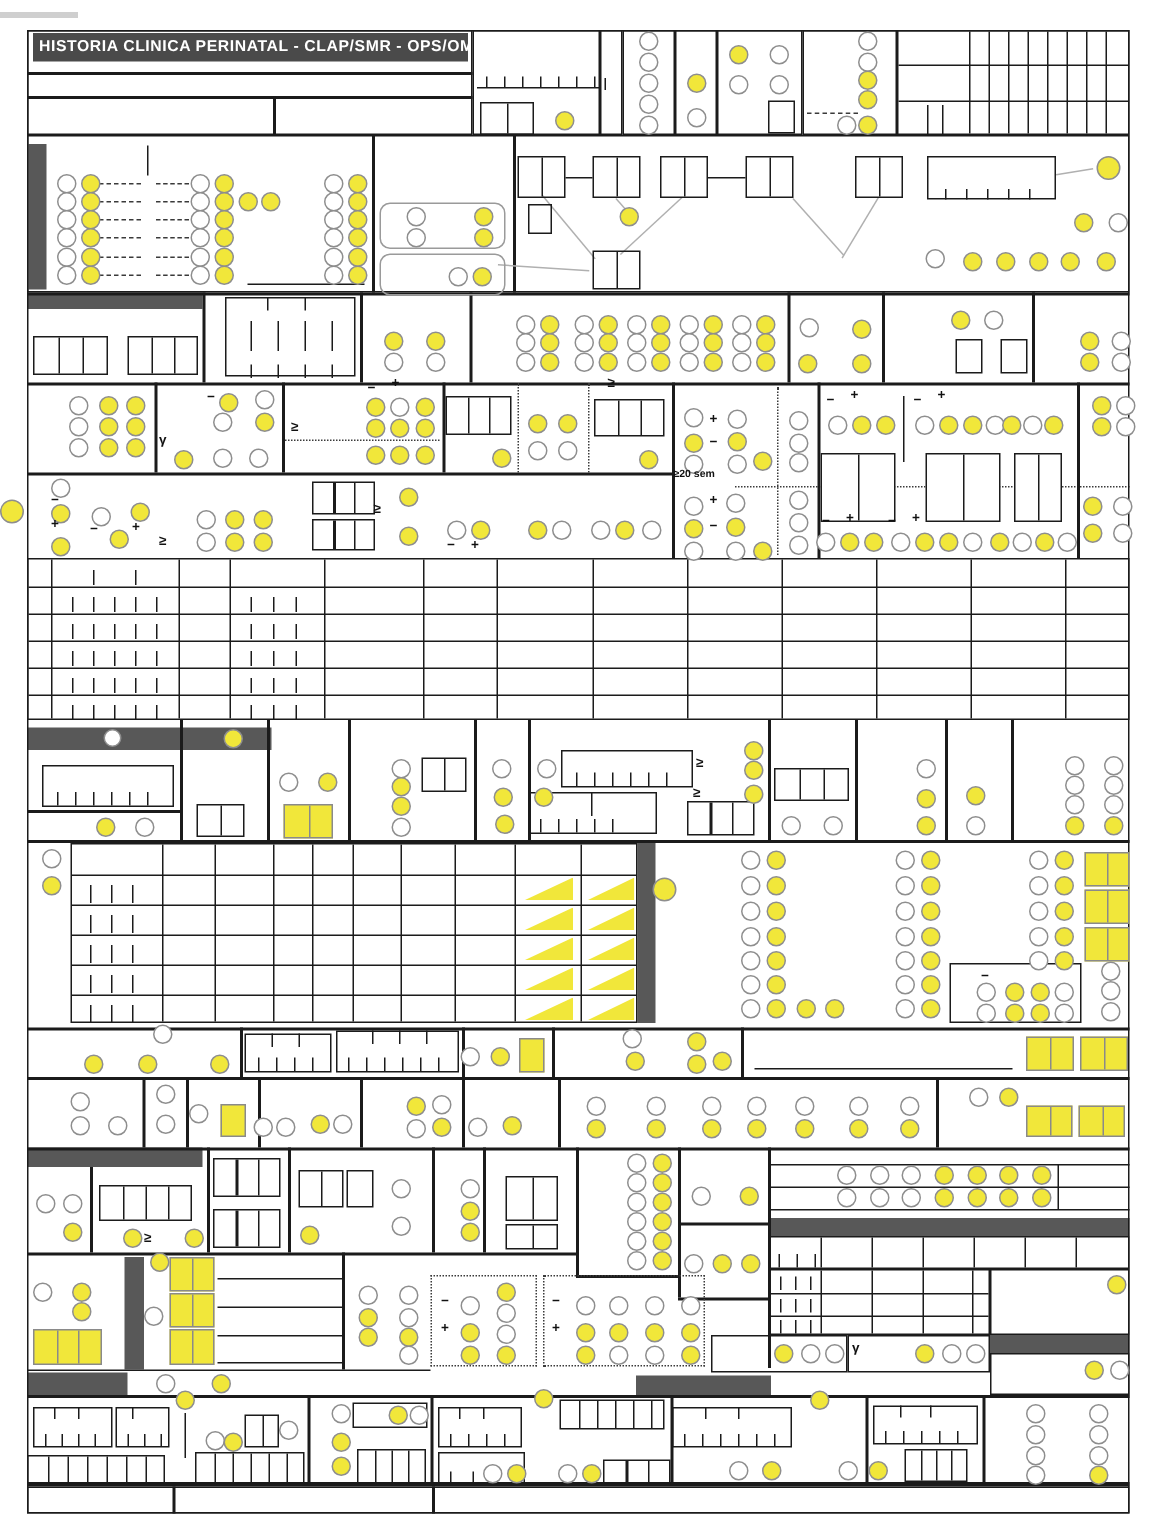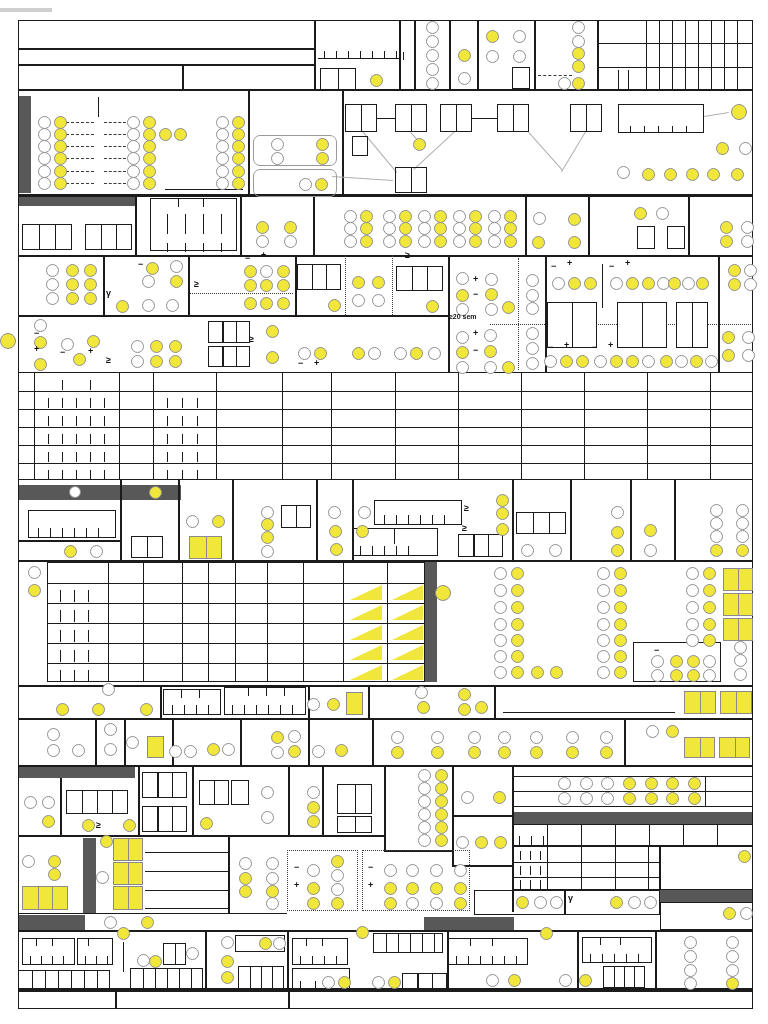--- a/index.html
+++ b/index.html
@@ -6,20 +6,23 @@
   #form{position:relative;width:768px;height:1024px;background:#fff;overflow:hidden;
         font-family:"Liberation Sans", sans-serif;}
   .titlebar{position:absolute;left:22px;top:22px;width:290px;height:19px;background:#4a4a4a;
             color:#fff;font-weight:bold;font-size:10.5px;line-height:19px;padding-left:4px;
             letter-spacing:.4px;white-space:nowrap;box-sizing:border-box;}
 </style>
 </head>
 <body>
 
 <div id="form">
+  <div class="titlebar">
+    <span>HISTORIA  CLINICA  PERINATAL - CLAP/SMR - OPS/OMS</span>
+  </div>
 <div style="position: absolute; left: 19px; top: 96px; width: 12px; height: 97px; background: rgb(88, 88, 88);"></div>
     <div style="position: absolute; left: 18px; top: 195px; width: 117px; height: 11px; background: rgb(88, 88, 88);"></div>
     <div style="position: absolute; left: 18px; top: 485px; width: 163px; height: 15px; background: rgb(88, 88, 88);"></div>
     <div style="position: absolute; left: 425px; top: 562px; width: 12px; height: 120px; background: rgb(88, 88, 88);"></div>
     <div style="position: absolute; left: 18px; top: 765px; width: 117px; height: 13px; background: rgb(88, 88, 88);"></div>
     <div style="position: absolute; left: 512px; top: 812px; width: 241px; height: 12px; background: rgb(88, 88, 88);"></div>
     <div style="position: absolute; left: 660px; top: 890px; width: 93px; height: 12px; background: rgb(88, 88, 88);"></div>
     <div style="position: absolute; left: 83px; top: 838px; width: 13px; height: 75px; background: rgb(88, 88, 88);"></div>
     <div style="position: absolute; left: 18px; top: 915px; width: 67px; height: 15px; background: rgb(88, 88, 88);"></div>
     <div style="position: absolute; left: 424px; top: 917px; width: 90px; height: 13px; background: rgb(88, 88, 88);"></div>

